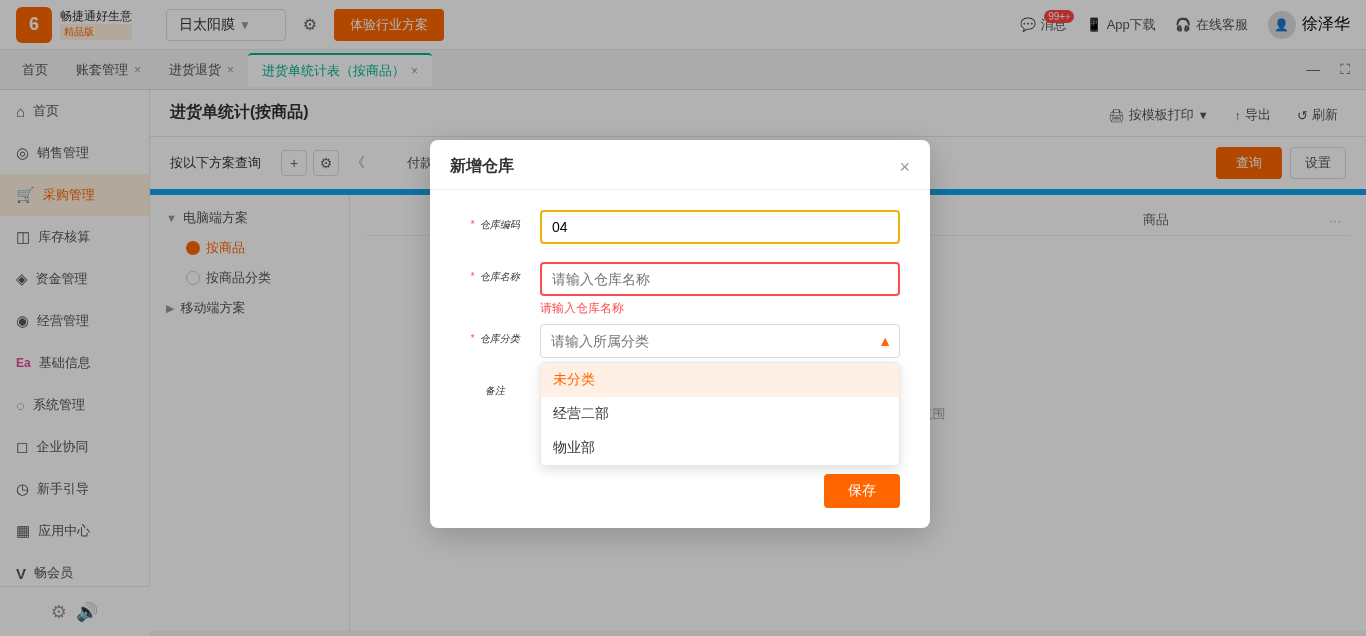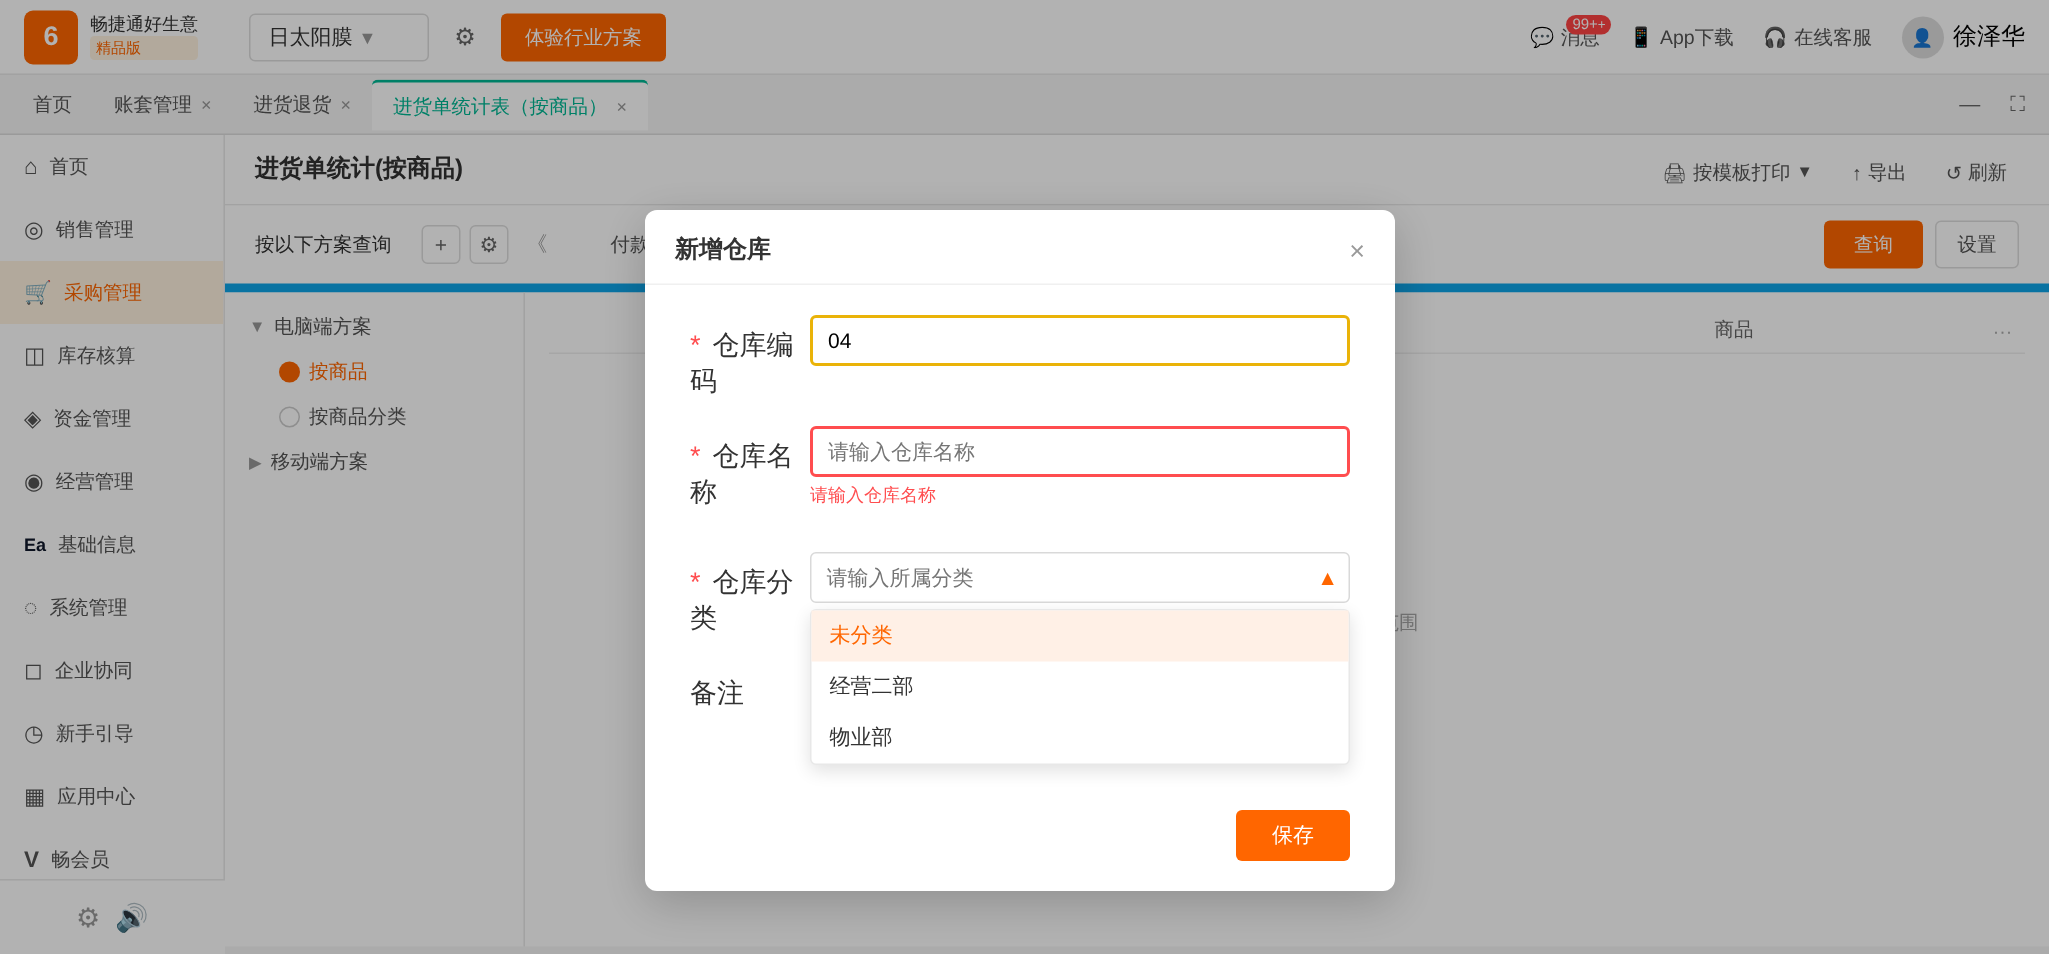--- a/index.html
+++ b/index.html
@@ -268,26 +268,27 @@
     .modal-close { font-size: 18px; color: #999; cursor: pointer; line-height: 1; }
     .modal-body { padding: 20px 30px; }
     .form-row {
       display: flex;
       align-items: flex-start;
       margin-bottom: 18px;
       position: relative;
     }
     .form-label {
       width: 80px;
-      font-size: 18px;
+      font-size: 10px;
       color: #333;
-      text-align: left;
+      text-align: center;
       padding-right: 10px;
       padding-top: 8px;
       flex-shrink: 0;
+      font-style: italic;
     }
     .required { color: #ff4d4f; margin-right: 3px; }
     .form-control {
       flex: 1;
       height: 34px;
       border: 2px solid #eab308;
       border-radius: 4px;
       padding: 0 10px;
       font-size: 14px;
       outline: none;
@@ -453,21 +454,21 @@
     </div>
     <div class="sidebar-item">
       <span class="si-icon">◈</span>
       <span>资金管理</span>
     </div>
     <div class="sidebar-item">
       <span class="si-icon">◉</span>
       <span>经营管理</span>
     </div>
     <div class="sidebar-item">
-      <span class="si-icon" style="font-style:normal;font-size:12px;font-weight:bold;color:#0f172a;">Ea</span>
+      <span class="si-icon" style="font-style:normal;font-size:12px;font-weight:bold;color:#ec4899;">Ea</span>
       <span>基础信息</span>
     </div>
     <div class="sidebar-item">
       <span class="si-icon">◌</span>
       <span>系统管理</span>
     </div>
     <div class="sidebar-item">
       <span class="si-icon">◻</span>
       <span>企业协同</span>
     </div>

